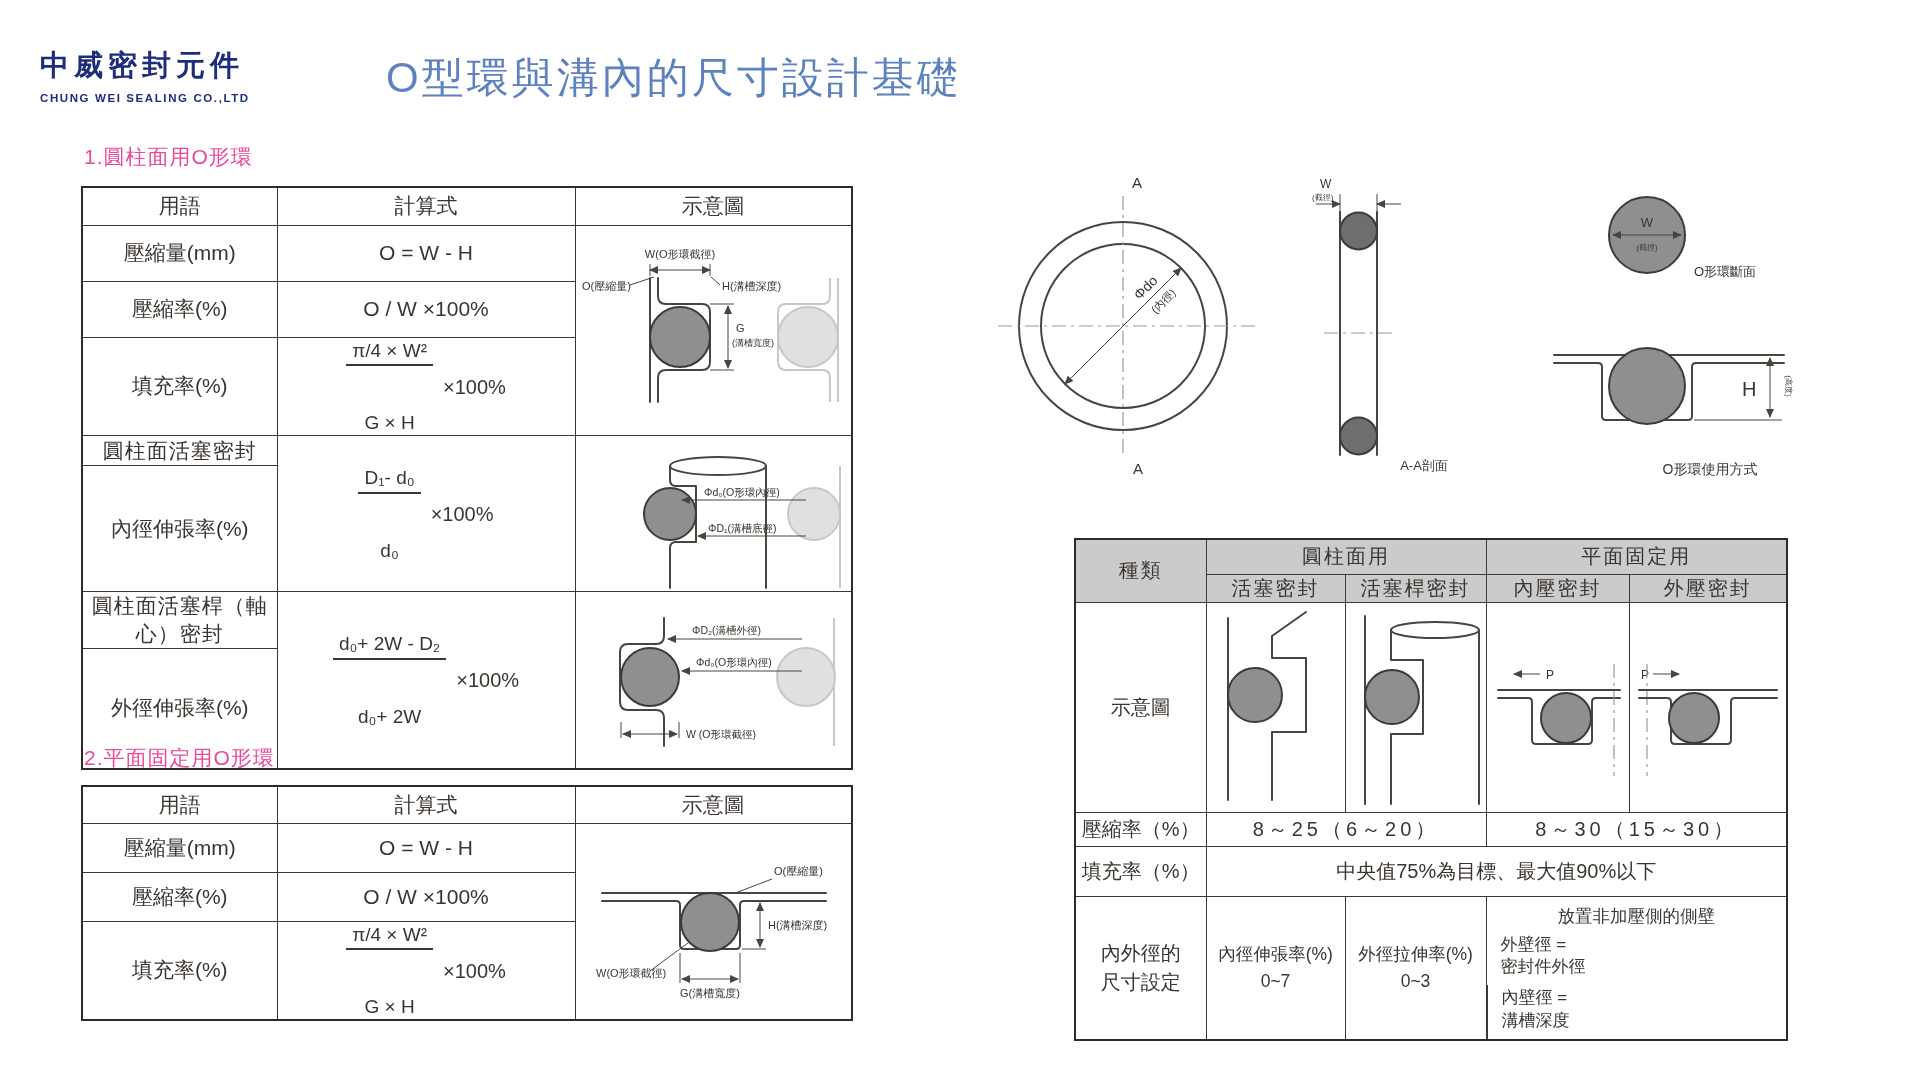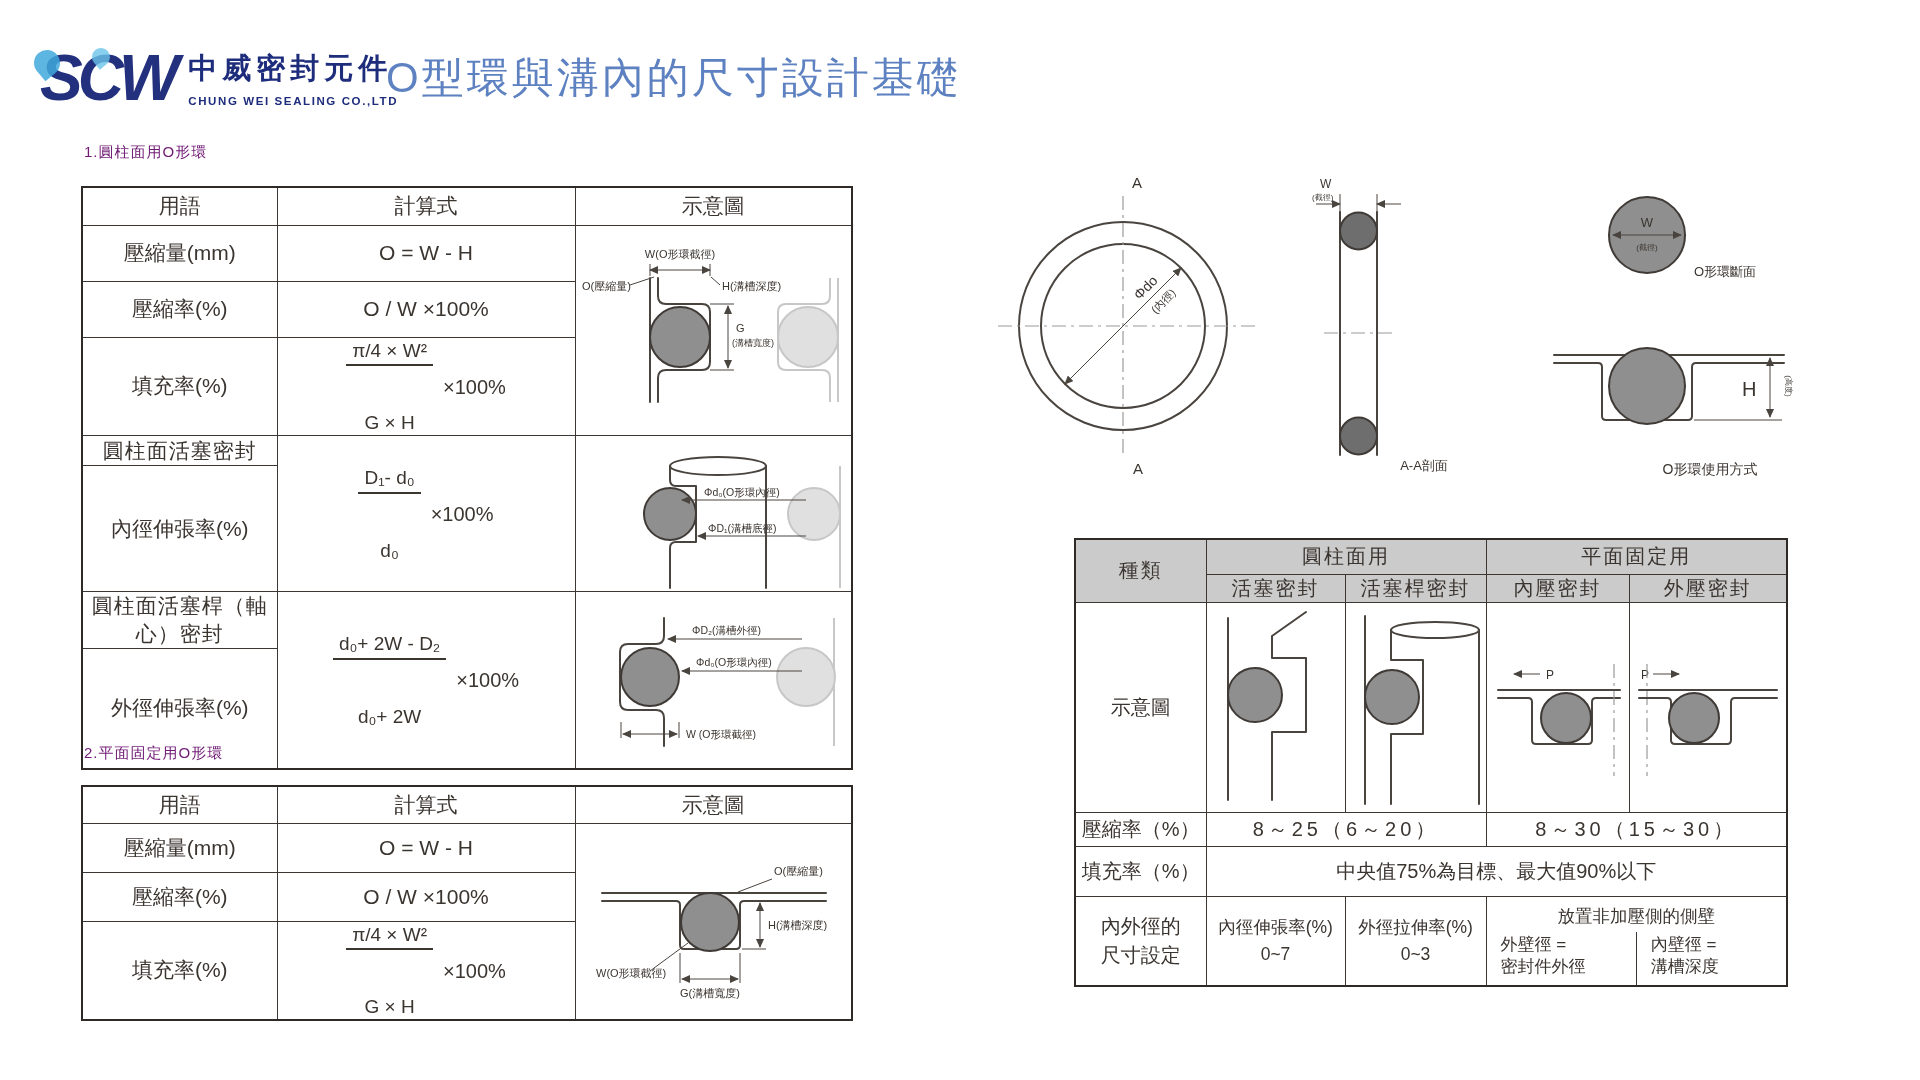--- a/index.html
+++ b/index.html
@@ -10,21 +10,21 @@
   .logo{position:absolute;left:40px;top:46px;display:flex;align-items:center;gap:14px;}
   .logo-mark{font-size:64px;font-weight:800;font-style:italic;letter-spacing:-5px;color:#22307e;line-height:1;position:relative;}
   .logo-mark::before{content:"";position:absolute;left:-6px;top:4px;width:26px;height:26px;border-radius:50% 50% 50% 0;background:#41a8dc;opacity:.85;transform:rotate(-40deg);}
   .logo-mark::after{content:"";position:absolute;left:52px;top:2px;width:18px;height:18px;border-radius:50% 50% 50% 0;background:#6cc4ea;opacity:.8;transform:rotate(-40deg);}
   .logo-text{display:flex;flex-direction:column;}
   .logo-zh{font-size:29px;font-weight:700;letter-spacing:5px;color:#1e2c7c;}
   .logo-en{font-size:11.5px;font-weight:700;letter-spacing:1.6px;color:#1e2c7c;margin-top:6px;}
   .page-title{position:absolute;left:386px;top:50px;font-size:42px;letter-spacing:3px;color:#5e82c1;}
 
   
-  .sec-h{position:absolute;font-size:15px;color:#701a75;letter-spacing:1px;}
+  .sec-h{position:absolute;font-size:21px;color:#ec4899;letter-spacing:1px;}
   #sec1-h{left:84px;top:143px;}
   #sec2-h{left:84px;top:744px;}
 
   
   table.t{border-collapse:collapse;table-layout:fixed;position:absolute;background:#fff;border:2px solid #2f2a26;}
   table.t td,table.t th{border:1.5px solid #3c3733;text-align:center;vertical-align:middle;padding:0;font-weight:400;}
   #t1{left:81px;top:186px;width:770px;}
   #t2{left:81px;top:785px;width:770px;}
   #t1 th,#t2 th{font-size:21px;}
   #t1 td,#t2 td{font-size:21px;}
@@ -37,21 +37,21 @@
   td.dcell{background:#fff;}
 
   
   #rt{left:1074px;top:538px;width:712px;}
   #rt td{font-size:20px;}
   #rt td.hd{background:#cbcbcb;font-size:20px;letter-spacing:2px;}
   #rt td.val{letter-spacing:4px;margin-left:25px;}
   #rt .stack div{line-height:1.55;font-size:17.5px;}
   .wall-cell{vertical-align:top;}
   .wall-title{font-size:17.5px;margin:7px 0 4px;text-align:center;}
-  .wall-cols{display:flex;align-items:stretch;}
+  .wall-cols{display:flex;align-items:stretch;flex-direction:column;}
   .wall-cols .wc{flex:1;display:flex;flex-direction:column;align-items:flex-start;padding:2px 0 6px 14px;font-size:17px;line-height:1.35;text-align:left;}
   .wall-cols .wc2{border-left:1.5px solid #3c3733;}
 
   
   svg{display:block;margin:0 auto;}
   svg text{fill:#3b3530;}
   .ln{stroke:#4a443f;stroke-width:2;fill:none;stroke-linejoin:round;stroke-linecap:round;}
   .tn{stroke:#4a443f;stroke-width:1;fill:none;}
   .gl{stroke:#c7c7c7;stroke-width:2;fill:none;stroke-linejoin:round;}
   .or{fill:#8f8f8f;stroke:#3f3a36;stroke-width:2;}
@@ -66,21 +66,20 @@
   <defs>
     <marker id="arr" markerWidth="9" markerHeight="8" refX="8" refY="4" orient="auto-start-reverse" markerUnits="userSpaceOnUse">
       <path d="M0,0 L9,4 L0,8 z" fill="#4a443f"></path>
     </marker>
   </defs>
 </svg>
 
 <div class="page">
 
   <div class="logo">
-    <div class="logo-mark">SCW</div>
     <div class="logo-text">
       <span class="logo-zh">中威密封元件</span>
       <span class="logo-en">CHUNG WEI SEALING CO.,LTD</span>
     </div>
   </div>
   <div class="page-title">O型環與溝內的尺寸設計基礎</div>
 
   <div class="sec-h" id="sec1-h">1.圓柱面用O形環</div>
 
   <table class="t" id="t1">

